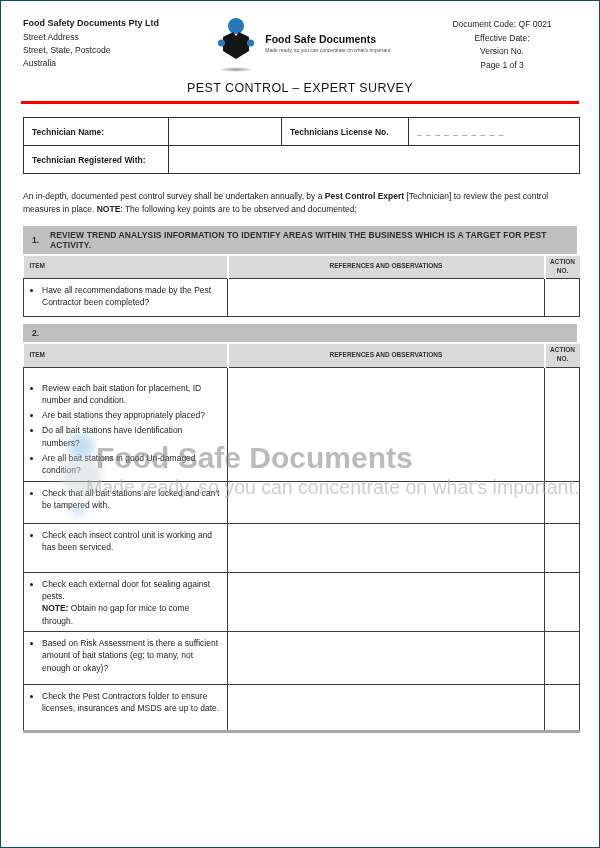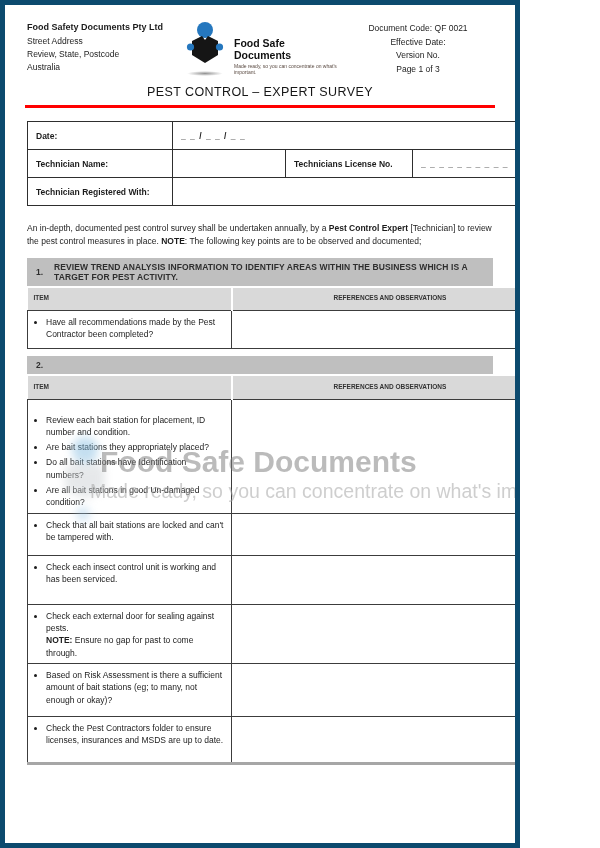--- a/index.html
+++ b/index.html
@@ -1,20 +1,20 @@
 <!DOCTYPE html>
 <html><head>
 <meta charset="utf-8">
 <style>
   * { box-sizing: border-box; margin: 0; padding: 0; }
   html,body { background:#fff; }
   body { font-family: "Liberation Sans", sans-serif; color:#1c1c1c; }
   .page {
-    position: relative; width: 520px; height: 848px; background:#fff;
-    border: 5px solid #0c4a6e; overflow: hidden;
+    position: relative; width: 600px; height: 848px; background:#fff;
+    border: 1px solid #0c4a6e; overflow: hidden;
   }
 
   
   .page-header { display:flex; padding: 17px 22px 0 22px; }
   .company { width: 158px; }
   .company-name { font-size: 9px; font-weight: bold; margin-bottom: 3px; }
   .company-line { font-size: 8.5px; line-height: 13px; }
   .logo-wrap { flex:1; display:flex; justify-content:center; align-items:flex-start; gap:9px; }
   .logo-figure { display:flex; flex-direction:column; align-items:center; }
   .logo-shadow { width: 36px; height: 5px; margin-top: 3px; border-radius: 50%;
@@ -86,21 +86,21 @@
 </style>
 </head>
 <body>
 
 <div class="page">
 
   <div class="page-header">
     <div class="company">
       <div class="company-name">Food Safety Documents Pty Ltd</div>
       <div class="company-line">Street Address</div>
-      <div class="company-line">Review, State, Postcode</div>
+      <div class="company-line">Street, State, Postcode</div>
       <div class="company-line">Australia</div>
     </div>
     <div class="logo-wrap">
       <div class="logo-figure">
         <svg width="40" height="46" viewBox="0 0 40 46">
           <circle cx="20" cy="8" r="8" fill="#2577BE"></circle>
           <path d="M7 19 L17 14 L20 18 L23 14 L33 19 L33 33 L20 41 L7 33 Z" fill="#151515"></path>
           <circle cx="5.5" cy="25" r="3.6" fill="#2577BE"></circle>
           <circle cx="34.5" cy="25" r="3.6" fill="#2577BE"></circle>
         </svg>
@@ -123,24 +123,20 @@
   <div class="red-rule" style="background:#FF0000;"></div>
 
   <table class="info-table">
     <colgroup>
         <col style="width:145px">
         <col style="width:113px">
         <col style="width:127px">
         <col style="width:171px">
       </colgroup>
     <tbody>
-        <tr>
-      <td class="lbl">Date:</td>
-      <td colspan="3" class="dashes">_ _ / _ _ / _ _</td>
-    </tr>
     <tr>
       <td class="lbl">Technician Name:</td>
       <td></td>
       <td class="lbl">Technicians License No.</td>
       <td class="dashes">_ _ _ _ _ _ _ _ _ _</td>
     </tr>
     <tr>
       <td class="lbl">Technician Registered With:</td>
       <td colspan="3"></td>
     </tr>
@@ -225,21 +221,21 @@
             <ul class="bullets">
               <li><span>Check each insect control unit is working and has been serviced.</span></li>
             </ul>
           </td>
           <td></td>
           <td></td>
         </tr>
         <tr class="rh43">
           <td>
             <ul class="bullets">
-              <li><span>Check each external door for sealing against pests.</span><span class="note"><b>NOTE:</b><span> Ensure no gap for past to come through.</span></span></li>
+              <li><span>Check each external door for sealing against pests.</span><span class="note"><b>NOTE:</b><span> Obtain no gap for mice to come through.</span></span></li>
             </ul>
           </td>
           <td></td>
           <td></td>
         </tr>
         <tr class="rh53">
           <td>
             <ul class="bullets">
               <li><span>Based on Risk Assessment is there a sufficient amount of bait stations (eg; to many, not enough or okay)?</span></li>
             </ul>

